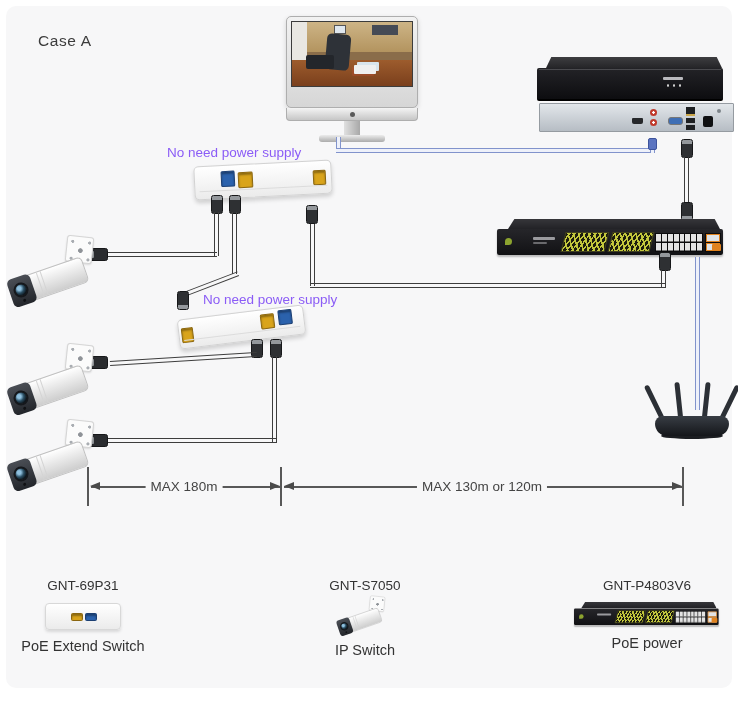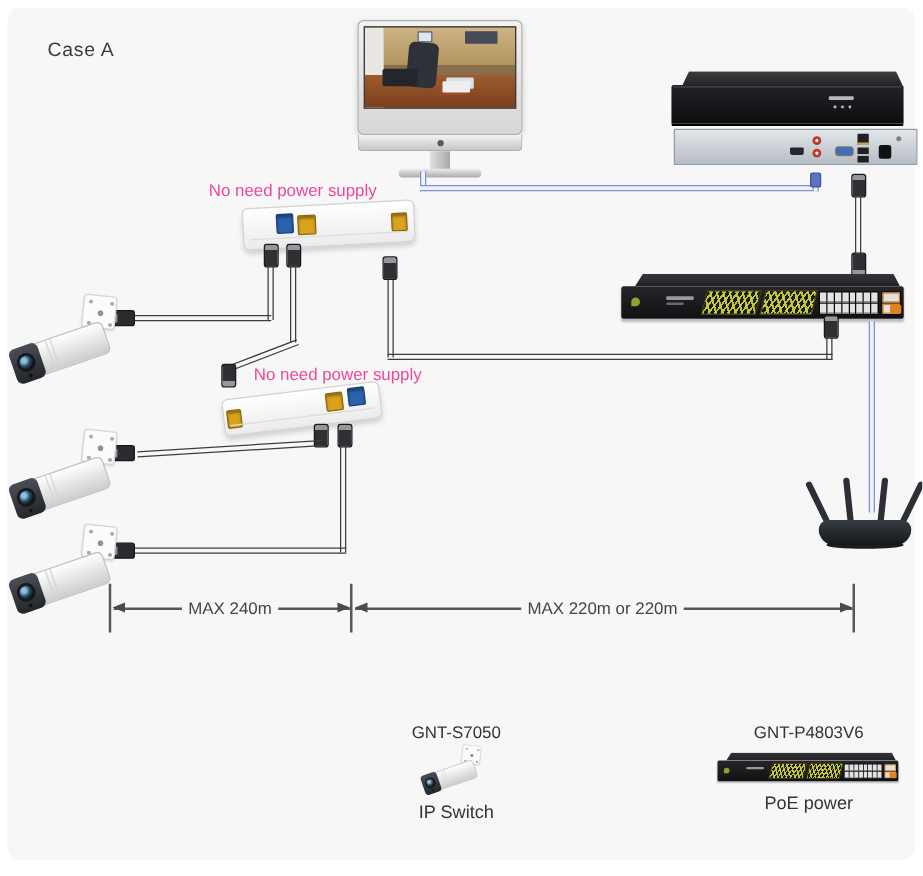--- a/index.html
+++ b/index.html
@@ -1,21 +1,21 @@
 <!DOCTYPE html>
 <html><head>
 <meta charset="utf-8">
 <style>
   * { margin:0; padding:0; box-sizing:border-box; }
   body { background:#fff; font-family:"Liberation Sans", sans-serif; }
   .stage { position:relative; width:738px; height:701px; background:#fff; overflow:hidden; }
   .canvas { position:absolute; left:6px; top:6px; width:726px; height:682px; background:#f7f7f8; border-radius:10px; }
 
   .case-label { position:absolute; left:38px; top:32px; font-size:15.5px; color:#3c3c3c; letter-spacing:.6px; }
-  .note { position:absolute; font-size:13.5px; color:#ec4899; white-space:nowrap; }
+  .note { position:absolute; font-size:13.5px; color:#8b5cf6; white-space:nowrap; }
 
   
   .cable-h { position:absolute; height:5px; border-top:1.6px solid #3d3d3d; border-bottom:1.6px solid #3d3d3d; }
   .cable-v { position:absolute; width:5px;  border-left:1.6px solid #3d3d3d; border-right:1.6px solid #3d3d3d; }
   .cable-d { position:absolute; height:5px; border-top:1.6px solid #3d3d3d; border-bottom:1.6px solid #3d3d3d; transform-origin:0 50%; }
   .blue-h  { position:absolute; height:5px; border-top:1.6px solid #8193cc; border-bottom:1.6px solid #8193cc; background:#eef1fa; }
   .blue-v  { position:absolute; width:5px;  border-left:1.6px solid #8193cc; border-right:1.6px solid #8193cc; background:#eef1fa; }
 
   
   .rj45 { position:absolute; width:12px; height:19px; border-radius:2.5px; border:1px solid #17181a;
@@ -317,27 +317,35 @@
     </div>
   </div>
 
   <div class="tick" style="left:87px;"></div>
   <div class="tick" style="left:280px;"></div>
   <div class="tick" style="left:682px;"></div>
 
   <div class="dim-line" style="left:91px; width:189px;"></div>
   <div class="arrow left" style="left:90px;"></div>
   <div class="arrow right" style="left:270px;"></div>
-  <div class="dim-label" style="left:184px;">MAX 240m</div>
+  <div class="dim-label" style="left:184px;">MAX 180m</div>
 
   <div class="dim-line" style="left:284px; width:398px;"></div>
   <div class="arrow left" style="left:284px;"></div>
   <div class="arrow right" style="left:672px;"></div>
-  <div class="dim-label" style="left:482px;">MAX  220m or 220m</div>
-
+  <div class="dim-label" style="left:482px;">MAX  130m or 120m</div>
+
+  <div class="legend-item" style="left:15px; width:136px;">
+    <div class="legend-model">GNT-69P31</div>
+    <div class="legend-ext-icon">
+      <div class="port yellow" style="left:25px;"></div>
+      <div class="port blue" style="left:39px;"></div>
+    </div>
+    <div class="legend-caption" style="margin-top:8px;">PoE Extend Switch</div>
+  </div>
 
   <div class="legend-item" style="left:297px; width:136px;">
     <div class="legend-model">GNT-S7050</div>
     <div class="scale-wrap" style="width:56px; height:44px; margin-top:2px;">
       <div class="camera" style="left:0; top:0; transform:scale(0.56); transform-origin:0 0;">
         <div class="cam-mount"></div>
         <div class="cam-arm"></div>
         <div class="cam-body">
           <div class="cam-front">
             <div class="cam-lens"></div>

